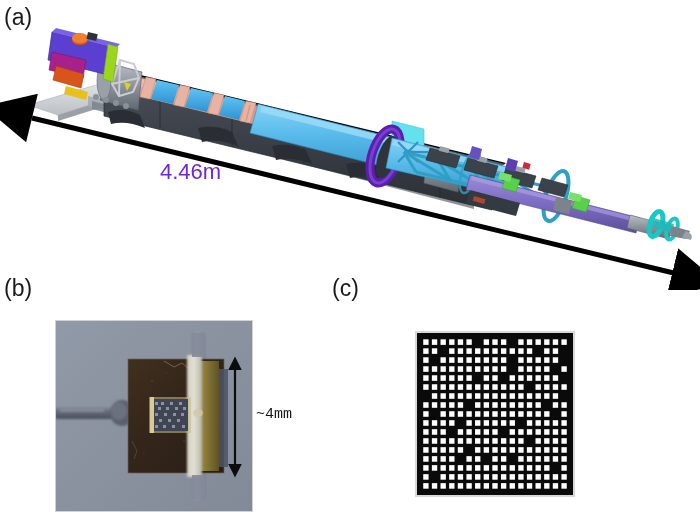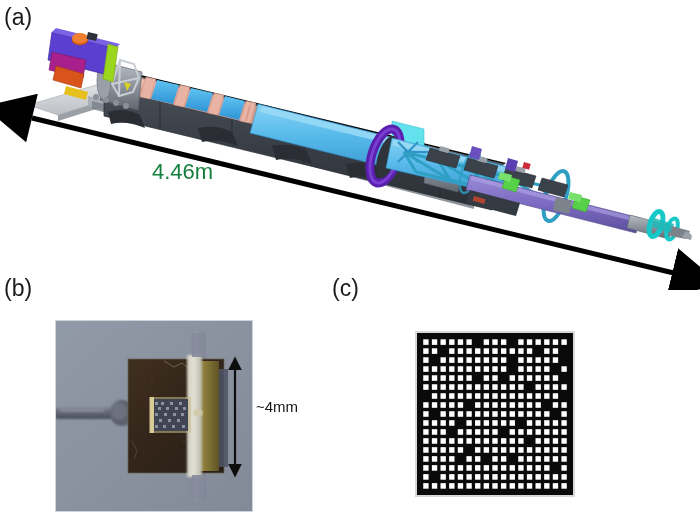--- a/index.html
+++ b/index.html
@@ -38,24 +38,24 @@
     left: 0; top: 0;
     width: 700px; height: 290px;
   }
   #cad-svg, #arrow-svg {
     position: absolute;
     left: 0; top: 0;
     width: 700px; height: 290px;
   }
   #dim-text {
     position: absolute;
-    left: 152px;
+    left: 160px;
     top: 159px;
     font-size: 22px;
-    color: #15803d;
+    color: #6d28d9;
     font-family: "Liberation Sans", sans-serif;
     white-space: nowrap;
   }
 
   
   #panel-b {
     position: absolute;
     left: 0; top: 290px;
     width: 340px; height: 227px;
   }
@@ -453,21 +453,21 @@
         </g>
 
         <g stroke="#0d0d0d" stroke-width="2.2" fill="#0d0d0d">
           <line x1="179" y1="46" x2="179" y2="146"></line>
           <path d="M179,38 l-5,10 l10,0 Z"></path>
           <path d="M179,154 l-5,-10 l10,0 Z"></path>
         </g>
       </svg>
     </div>
 
-    <div id="scale-b-text" style="left:256px; top:108px;">~4mm</div>
+    <div id="scale-b-text" style="left:256px; top:116px;font-family:Liberation Mono, monospace;">~4mm</div>
   </div>
 
   <div id="panel-c">
 
     <div class="panel-label" id="label-c" style="left:2px; top:-13px;">(c)</div>
 
     <div id="mask-wrap">
       <svg id="mask-svg" viewBox="0 0 170 176" preserveAspectRatio="none">
         <rect x="0" y="0" width="170" height="176" fill="#0a0a0a"></rect>
         <g id="mask-cells">

